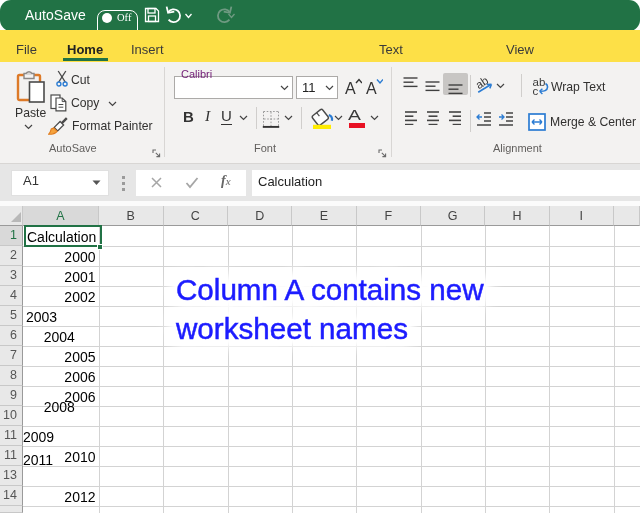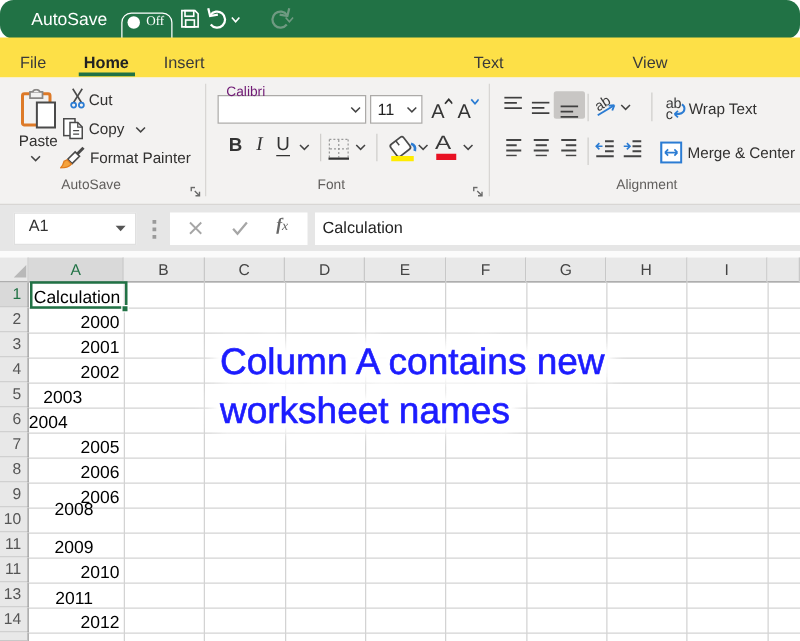--- a/index.html
+++ b/index.html
@@ -309,29 +309,29 @@
   <div class="hline" style="left:23px;top:200.3px;width:617px"></div>
   <div class="hline" style="left:23px;top:220.3px;width:617px"></div>
   <div class="hline" style="left:23px;top:240.3px;width:617px"></div>
   <div class="hline" style="left:23px;top:260.3px;width:617px"></div>
   <div class="hline" style="left:23px;top:280.3px;width:617px"></div>
   <div class="hline" style="left:23px;top:300.3px;width:617px"></div>
   <div class="cell" style="left:27px;top:22.5px">Calculation</div>
   <div class="cell" style="left:23px;top:42.5px;width:72.5px;text-align:right">2000</div>
   <div class="cell" style="left:23px;top:62.5px;width:72.5px;text-align:right">2001</div>
   <div class="cell" style="left:23px;top:82.5px;width:72.5px;text-align:right">2002</div>
-  <div class="cell" style="left:14px;top:102.5px;width:72.5px;text-align:center">2003</div>
-  <div class="cell" style="left:23px;top:122.5px;width:72.5px;text-align:left">2004</div>
+  <div class="cell" style="left:26px;top:102.5px;width:72.5px;text-align:left">2003</div>
+  <div class="cell" style="left:23px;top:122.5px;width:72.5px;text-align:center">2004</div>
   <div class="cell" style="left:23px;top:142.5px;width:72.5px;text-align:right">2005</div>
   <div class="cell" style="left:23px;top:162.5px;width:72.5px;text-align:right">2006</div>
   <div class="cell" style="left:23px;top:182.5px;width:72.5px;text-align:right">2006</div>
   <div class="cell" style="left:23px;top:193px;width:72.5px;text-align:center">2008</div>
-  <div class="cell" style="left:23px;top:222.5px;width:72.5px;text-align:center">2009</div>
+  <div class="cell" style="left:23px;top:222.5px;width:72.5px;text-align:left">2009</div>
   <div class="cell" style="left:23px;top:242.5px;width:72.5px;text-align:right">2010</div>
-  <div class="cell" style="left:23px;top:264px;width:72.5px;text-align:center">2011</div>
+  <div class="cell" style="left:23px;top:246px;width:72.5px;text-align:left">2011</div>
   <div class="cell" style="left:23px;top:282.5px;width:72.5px;text-align:right">2012</div>
   <div class="abs" style="left:24px;top:18.8px;width:77.5px;height:22.5px;border:2px solid #217245"></div>
   <div class="abs" style="left:96.5px;top:37.5px;width:6.5px;height:6.5px;background:#fff"></div>
   <div class="abs" style="left:97.5px;top:38.5px;width:4.5px;height:4.5px;background:#217245"></div>
   <div class="abs" id="bluetext" style="left:176px;top:63.5px;width:340px;font-size:29.6px;line-height:39px">
     <div class="abs" style="left:0;top:0;color:#fff;-webkit-text-stroke:16px #fff;filter:blur(7px);opacity:0.85">Column A contains new<br>worksheet names</div>
     <div class="abs" style="left:0;top:0;color:#fff;-webkit-text-stroke:10px #fff;filter:blur(4px);opacity:0.95">Column A contains new<br>worksheet names</div>
     <div class="abs" style="left:0;top:0;color:#fff;-webkit-text-stroke:6px #fff;filter:blur(2px)">Column A contains new<br>worksheet names</div>
     <div class="abs" style="left:0;top:0;color:#fff;-webkit-text-stroke:2.5px #fff;filter:blur(0.8px)">Column A contains new<br>worksheet names</div>
     <div class="abs" style="left:0;top:0;color:#1c1cff;-webkit-text-stroke:0.5px #1c1cff">Column A contains new<br>worksheet names</div>

